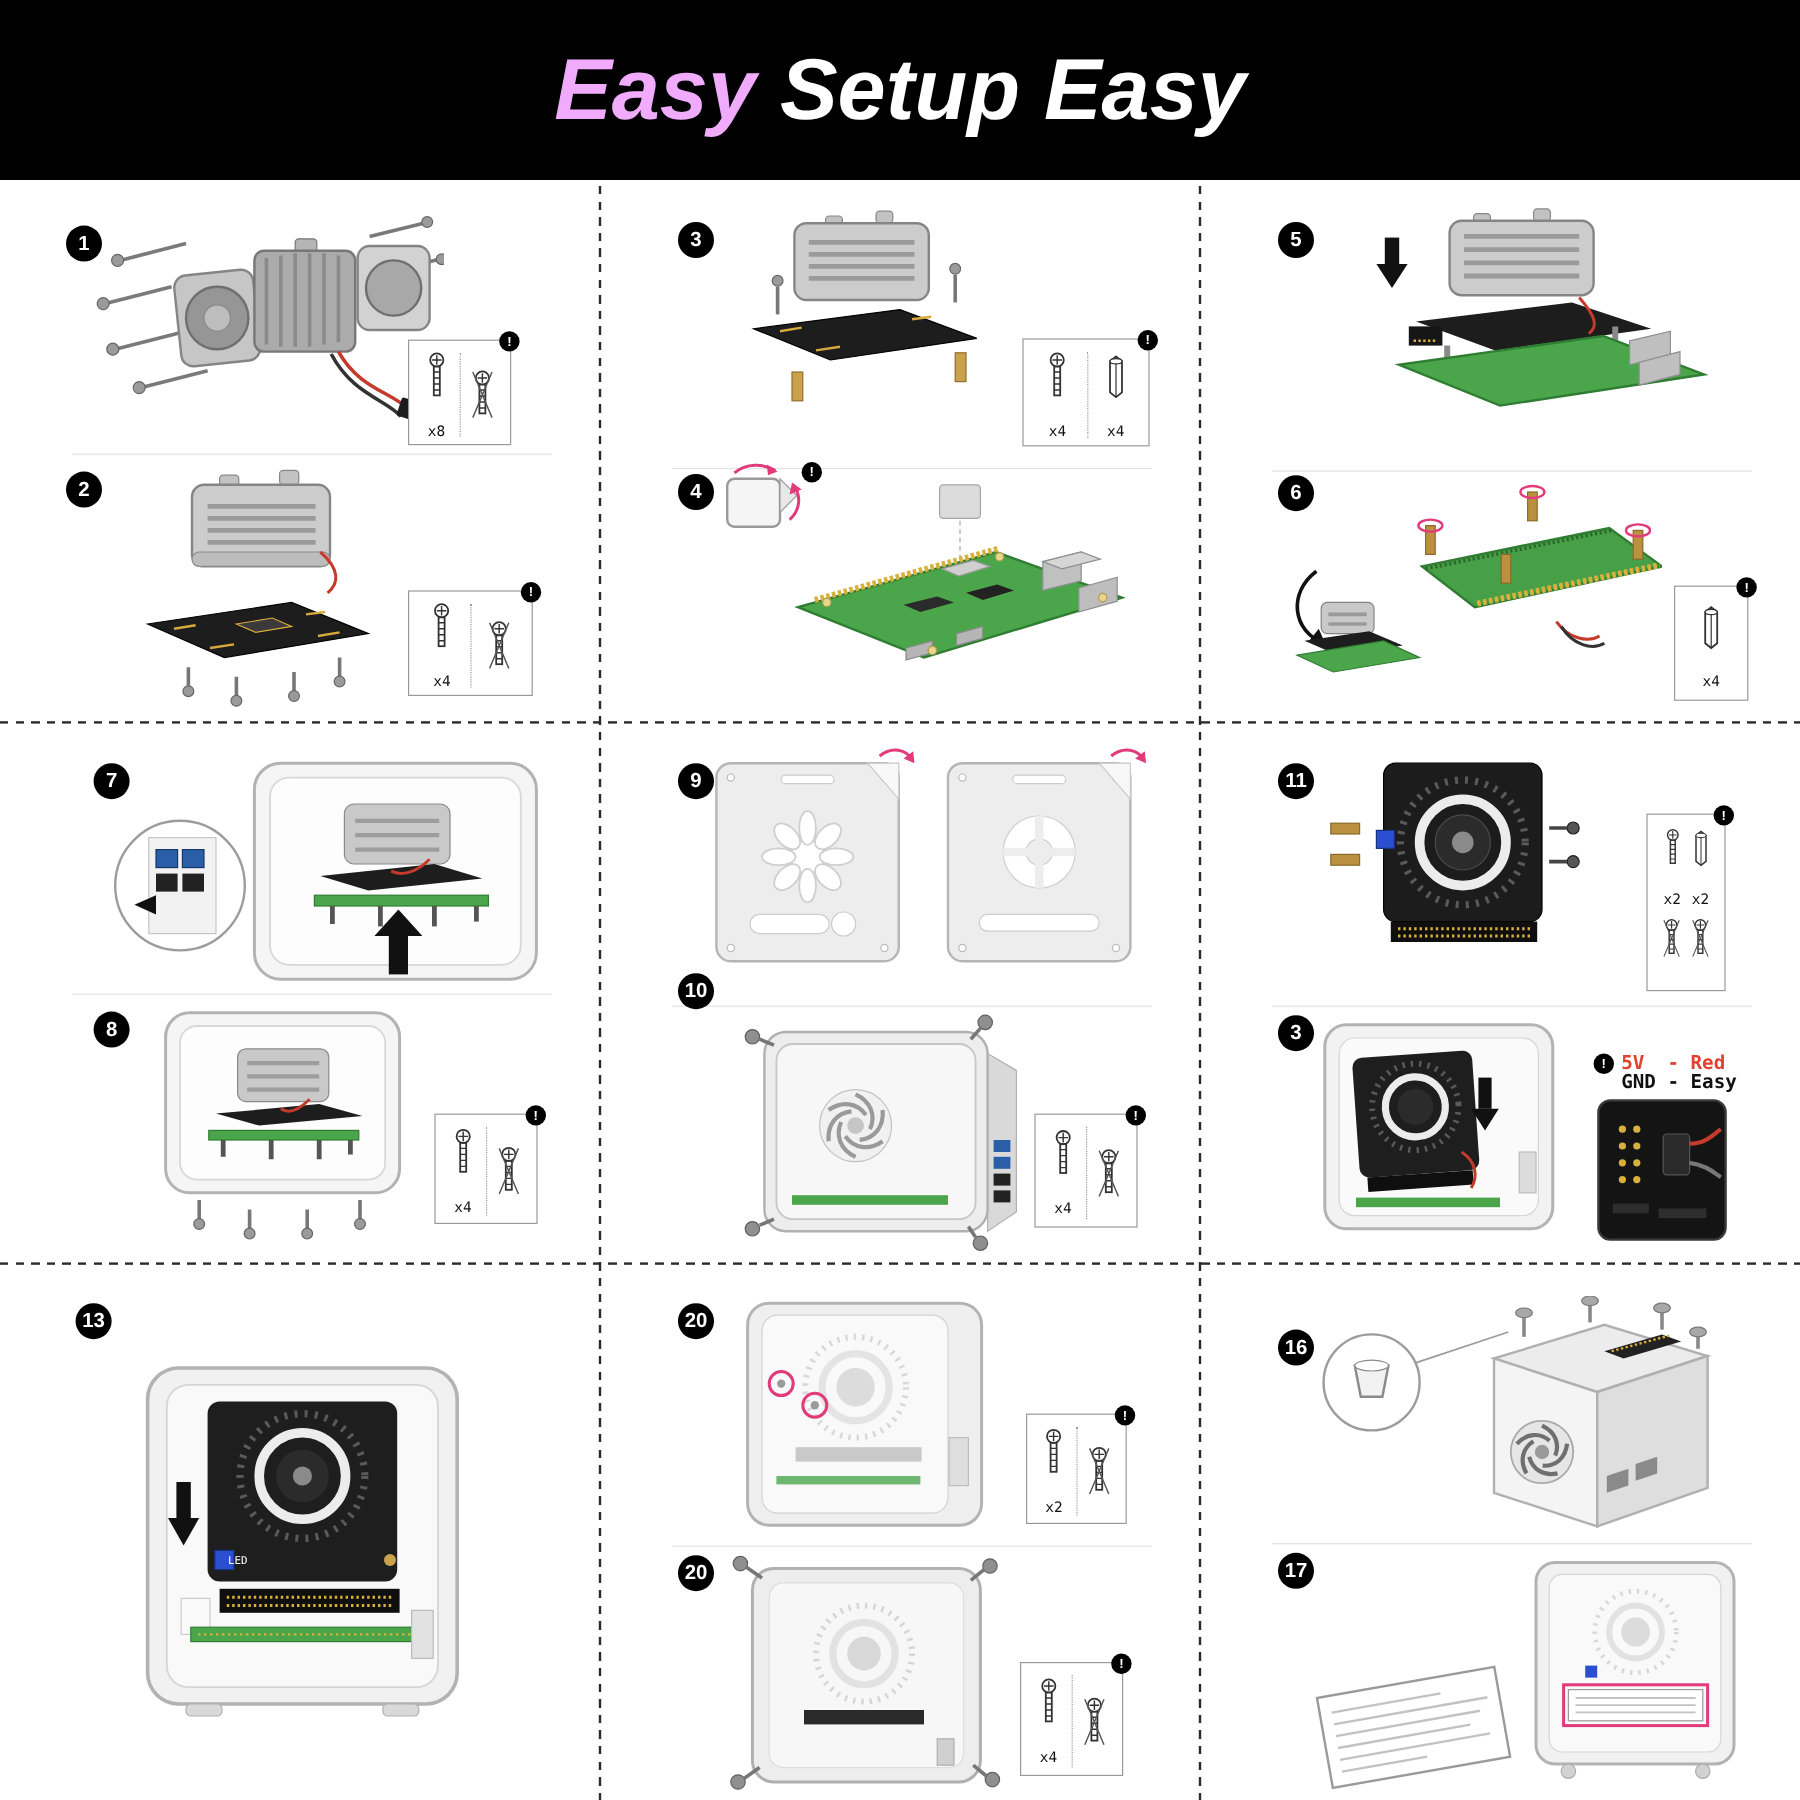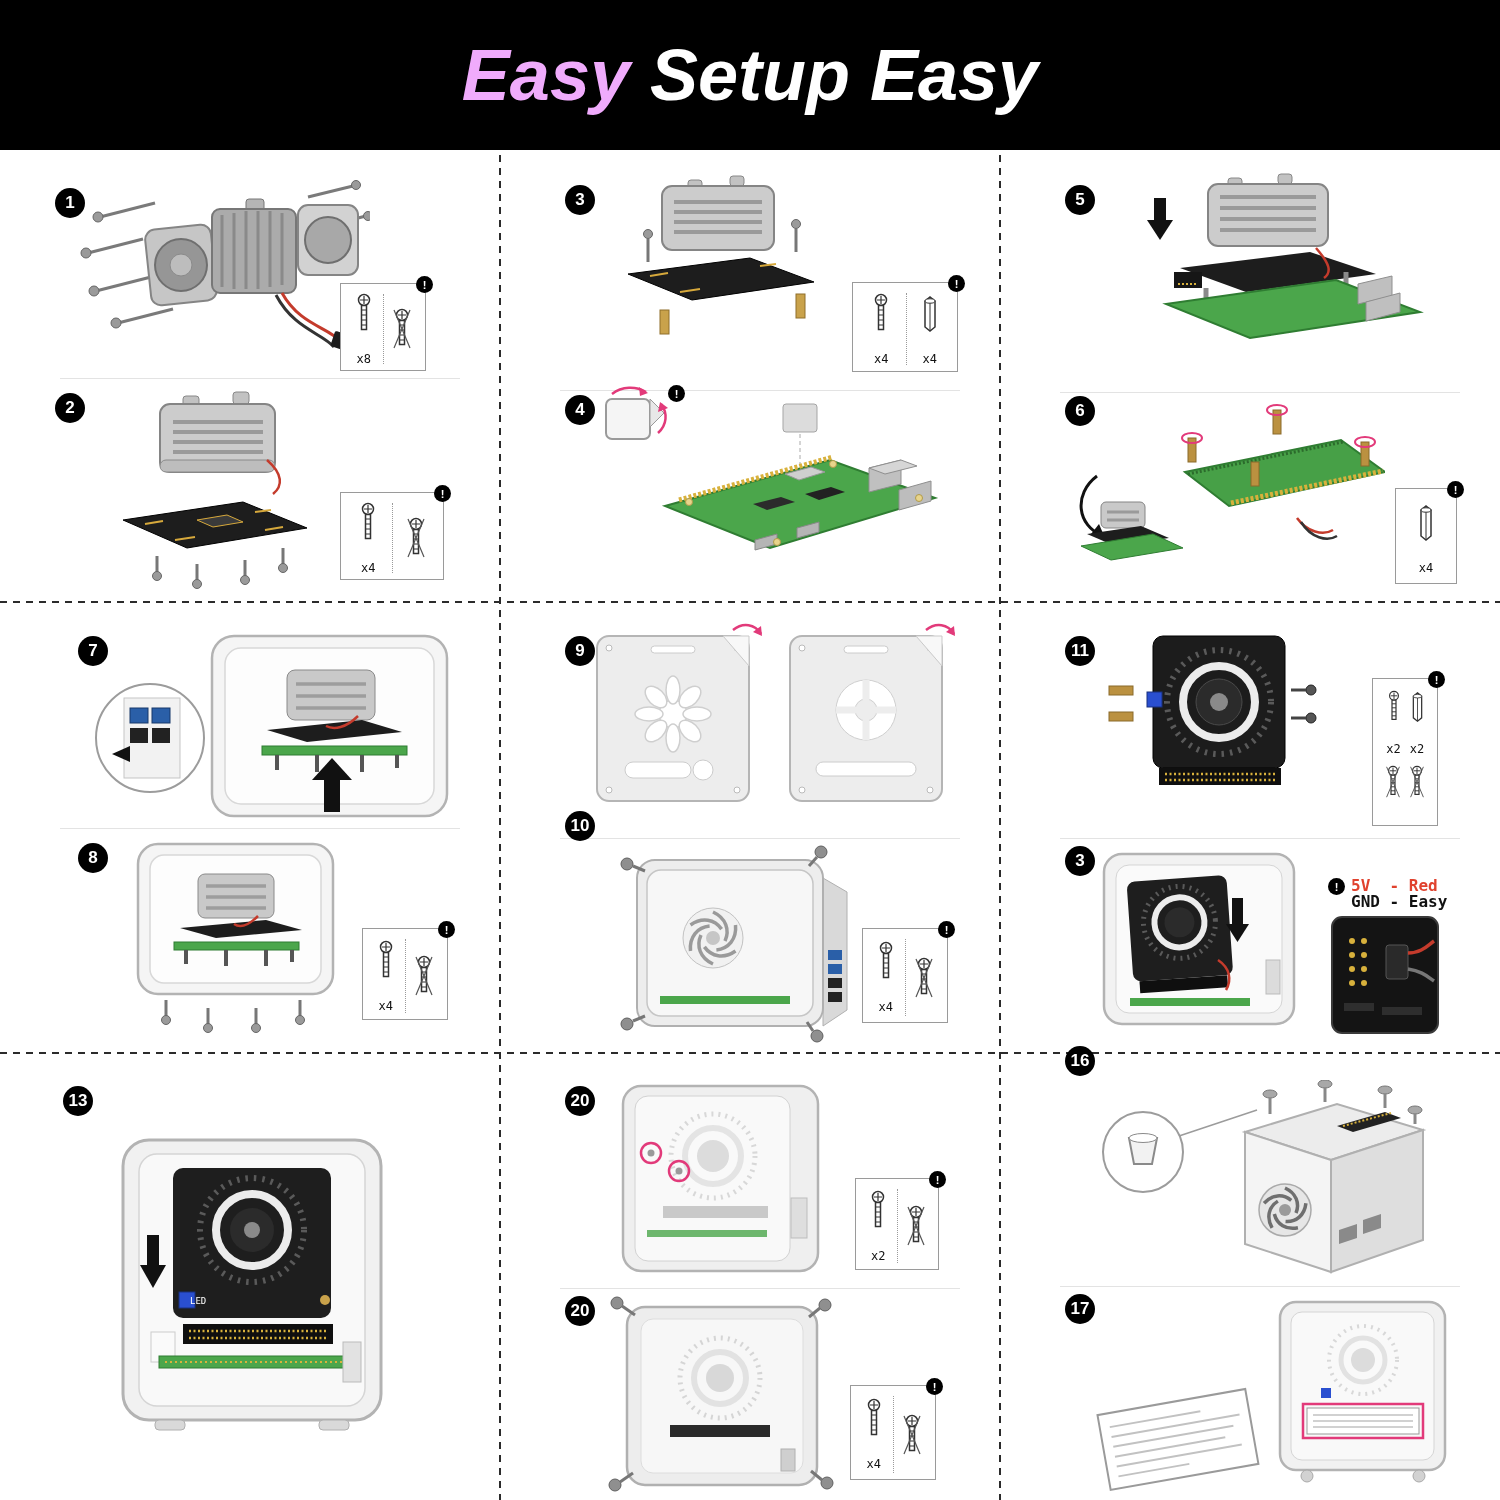--- a/index.html
+++ b/index.html
@@ -705,21 +705,21 @@
       <svg width="20" height="42" viewBox="0 0 20 42">
           <circle cx="10" cy="7" r="5.5" fill="#fff" stroke="#333" stroke-width="1.5"></circle>
           <path d="M6 7 h8 M10 3 v8" stroke="#333" stroke-width="1.2"></path>
           <rect x="7.5" y="12.5" width="5" height="24" fill="#fff" stroke="#333" stroke-width="1.5"></rect>
           <path d="M7.5 17 h5 M7.5 22 h5 M7.5 27 h5 M7.5 32 h5" stroke="#333" stroke-width="1.2"></path>
           <path d="M2 2 L18 40 M18 2 L2 40" stroke="#555" stroke-width="1.2"></path>
         </svg>
     </div>
   </div>
 
-  <span class="badge" style="left:1065px;top:1046px">16</span>
+  <span class="badge" style="left:1065px;top:1108px">16</span>
   <svg class="ill" style="left:1085px;top:1080px" width="360" height="205" viewBox="0 0 360 205">
     <g>
       <circle cx="58" cy="72" r="40" fill="#fff" stroke="#9c9c9c" stroke-width="2"></circle>
       <path d="M44 58 h28 l-5 26 h-18 Z" fill="#f2f2f2" stroke="#8a8a8a" stroke-width="2"></path>
       <ellipse cx="58" cy="58" rx="14" ry="4.5" fill="#fff" stroke="#8a8a8a"></ellipse>
     </g>
     <line x1="94" y1="56" x2="172" y2="30" stroke="#9c9c9c" stroke-width="1.5"></line>
     <g>
       <polygon points="160,52 252,24 338,50 246,80" fill="#ececec" stroke="#b0b0b0" stroke-width="2"></polygon>
       <polygon points="160,52 246,80 246,192 160,164" fill="#f4f4f4" stroke="#b0b0b0" stroke-width="2"></polygon>

